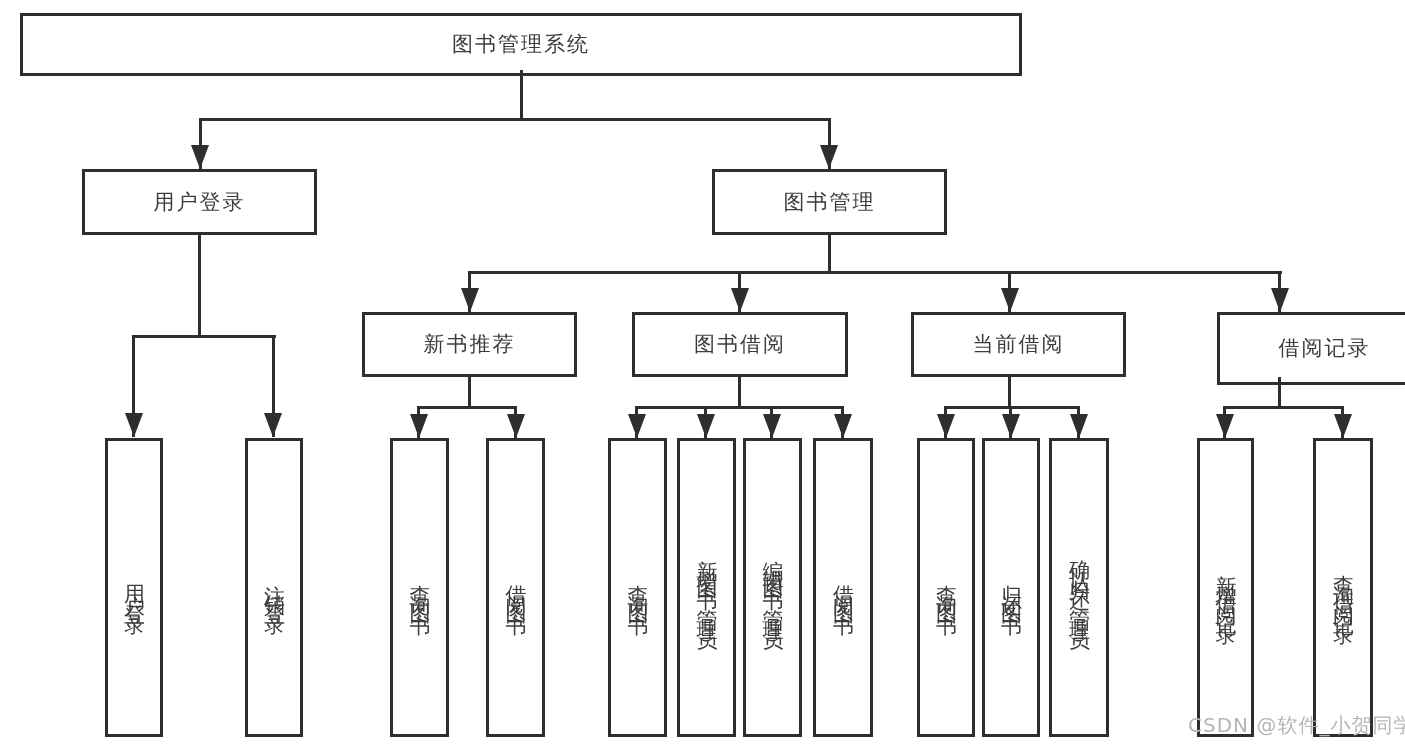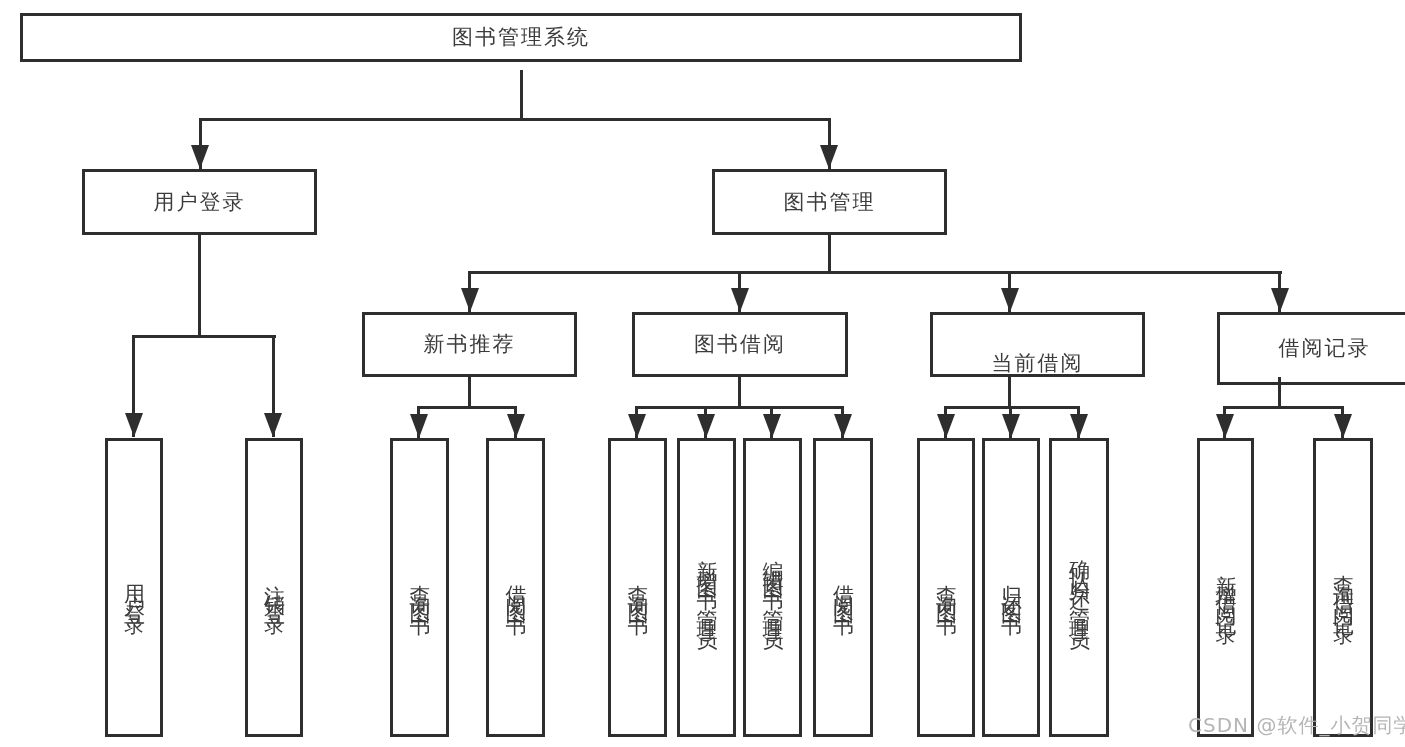--- a/index.html
+++ b/index.html
@@ -26,21 +26,21 @@
   .watermark{
     position:absolute;left:1188px;top:712px;z-index:5;
     color:#b5b5b5;font-size:20px;letter-spacing:1px;white-space:nowrap;
   }
 </style>
 </head>
 <body>
 
 <div class="stage">
 
-  <div class="box" style="left:20px;top:13px;width:1002px;height:49px;text-align:center;">
+  <div class="box" style="left:20px;top:13px;width:1002px;height:63px;text-align:center;">
     <span>图书管理系统</span>
   </div>
 
   <div class="vl" style="left:520px;top:70px;height:48px;"></div>
   <div class="hl" style="left:199px;top:118px;width:632px;"></div>
   <div class="vl" style="left:199px;top:118px;height:51px;"></div>
   <div class="ah" style="left:191px;top:145px;"></div>
   <div class="vl" style="left:828px;top:118px;height:51px;"></div>
   <div class="ah" style="left:820px;top:145px;"></div>
 
@@ -68,21 +68,21 @@
   <div class="ah" style="left:1001px;top:288px;"></div>
   <div class="vl" style="left:1278px;top:271px;height:41px;"></div>
   <div class="ah" style="left:1271px;top:288px;"></div>
 
   <div class="box" style="left:362px;top:312px;width:215px;height:65px;font-family:Liberation Serif, serif;">
     <span>新书推荐</span>
   </div>
   <div class="box" style="left:632px;top:312px;width:216px;height:65px;">
     <span>图书借阅</span>
   </div>
-  <div class="box" style="left:930px;top:312px;width:215px;height:65px;align-items:flex-end;">
+  <div class="box" style="left:911px;top:312px;width:215px;height:65px;">
     <span>当前借阅</span>
   </div>
   <div class="box" style="left:1172px;top:312px;width:215px;height:73px;margin-left:45px;">
     <span>借阅记录</span>
   </div>
 
   <div class="vl" style="left:468px;top:377px;height:29px;"></div>
   <div class="hl" style="left:417px;top:406px;width:100px;"></div>
   <div class="vl" style="left:417px;top:406px;height:32px;"></div>
   <div class="ah" style="left:410px;top:414px;"></div>

